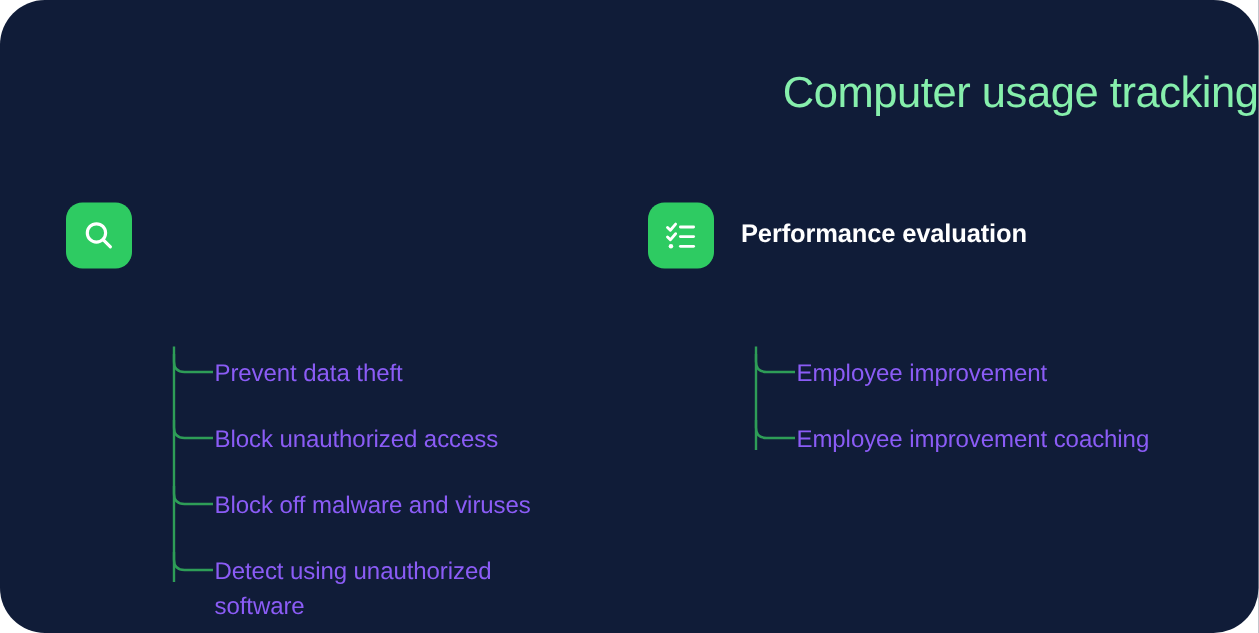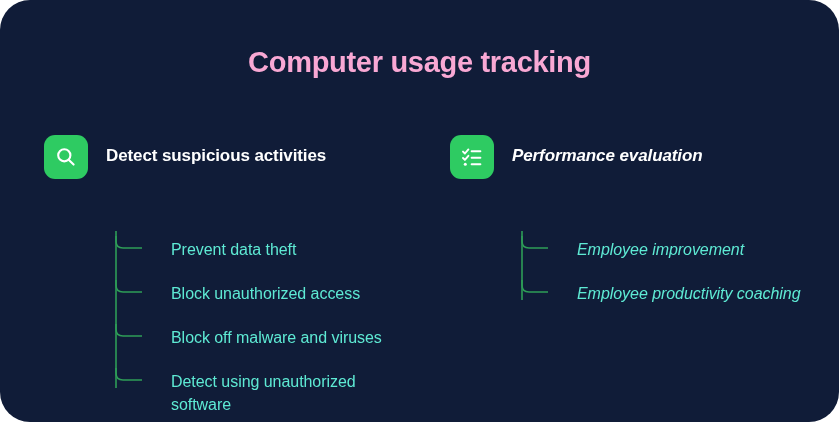--- a/index.html
+++ b/index.html
@@ -22,33 +22,33 @@
     box-sizing: border-box;
     background: #101c38;
     border-radius: 30px;
     overflow: hidden;
   }
   .title {
     position: absolute;
     left: 0;
     top: 44px;
     width: 839px;
-    text-align: center;
-    color: #f9a8d4;
+    text-align: right;
+    color: #86efac;
     font-size: 29px;
-    font-weight: bold;
+    font-weight: normal;
     letter-spacing: -0.3px;
     line-height: 36px;
   }
   .column {
     position: absolute;
     top: 135px;
   }
   .col-left  { left: 44px;  width: 360px; }
-  .col-right { left: 450px; width: 370px; font-style: italic; }
+  .col-right { left: 432px; width: 370px; }
 
   .col-head {
     position: relative;
     height: 48px;
   }
   .icon-box {
     position: absolute;
     left: 0;
     top: 0;
     width: 44px;
@@ -83,44 +83,42 @@
   }
   .items {
     position: relative;
     margin: 0;
     padding: 0;
     list-style: none;
   }
   .item {
     position: absolute;
     left: 99px;
-    color: #5eead4;
+    color: #8b5cf6;
     font-size: 16px;
     line-height: 23px;
     letter-spacing: -0.05px;
     white-space: pre-line;
-    margin-left: 28px;
   }
 </style>
 </head>
 <body>
 
 <div class="card">
 
   <div class="title">Computer usage tracking</div>
 
   <div class="column col-left">
     <div class="col-head">
       <div class="icon-box">
         <svg width="24" height="24" viewBox="0 0 24 24" fill="none" stroke="#ffffff" stroke-width="2.1" stroke-linecap="round">
           <circle cx="10.3" cy="10.3" r="6.1"></circle>
           <line x1="14.9" y1="14.9" x2="19.6" y2="19.6"></line>
         </svg>
       </div>
-      <div class="col-title">Detect suspicious activities</div>
     </div>
 
     <div class="branch-wrap">
       <svg class="branch-svg" width="80" height="230" viewBox="0 0 80 230" fill="none" stroke="#2e9d57" stroke-width="1.6">
         <path d="M2 48 L2 205"></path>
         <path d="M2 53 L2 58 Q2 65 9 65 L28 65"></path>
         <path d="M2 97 L2 102 Q2 109 9 109 L28 109"></path>
         <path d="M2 141 L2 146 Q2 153 9 153 L28 153"></path>
         <path d="M2 185 L2 190 Q2 197 9 197 L28 197"></path>
       </svg>
@@ -152,18 +150,18 @@
 
     <div class="branch-wrap">
       <svg class="branch-svg" width="80" height="230" viewBox="0 0 80 230" fill="none" stroke="#2e9d57" stroke-width="1.6">
         <path d="M2 48 L2 117"></path>
         <path d="M2 53 L2 58 Q2 65 9 65 L28 65"></path>
         <path d="M2 97 L2 102 Q2 109 9 109 L28 109"></path>
       </svg>
 
       <ul class="items">
         <li class="item" style="top:55px">Employee improvement</li>
-        <li class="item" style="top:99px">Employee productivity coaching</li>
+        <li class="item" style="top:99px">Employee improvement coaching</li>
       </ul>
     </div>
   </div>
 
 </div>
 
 </body></html>

